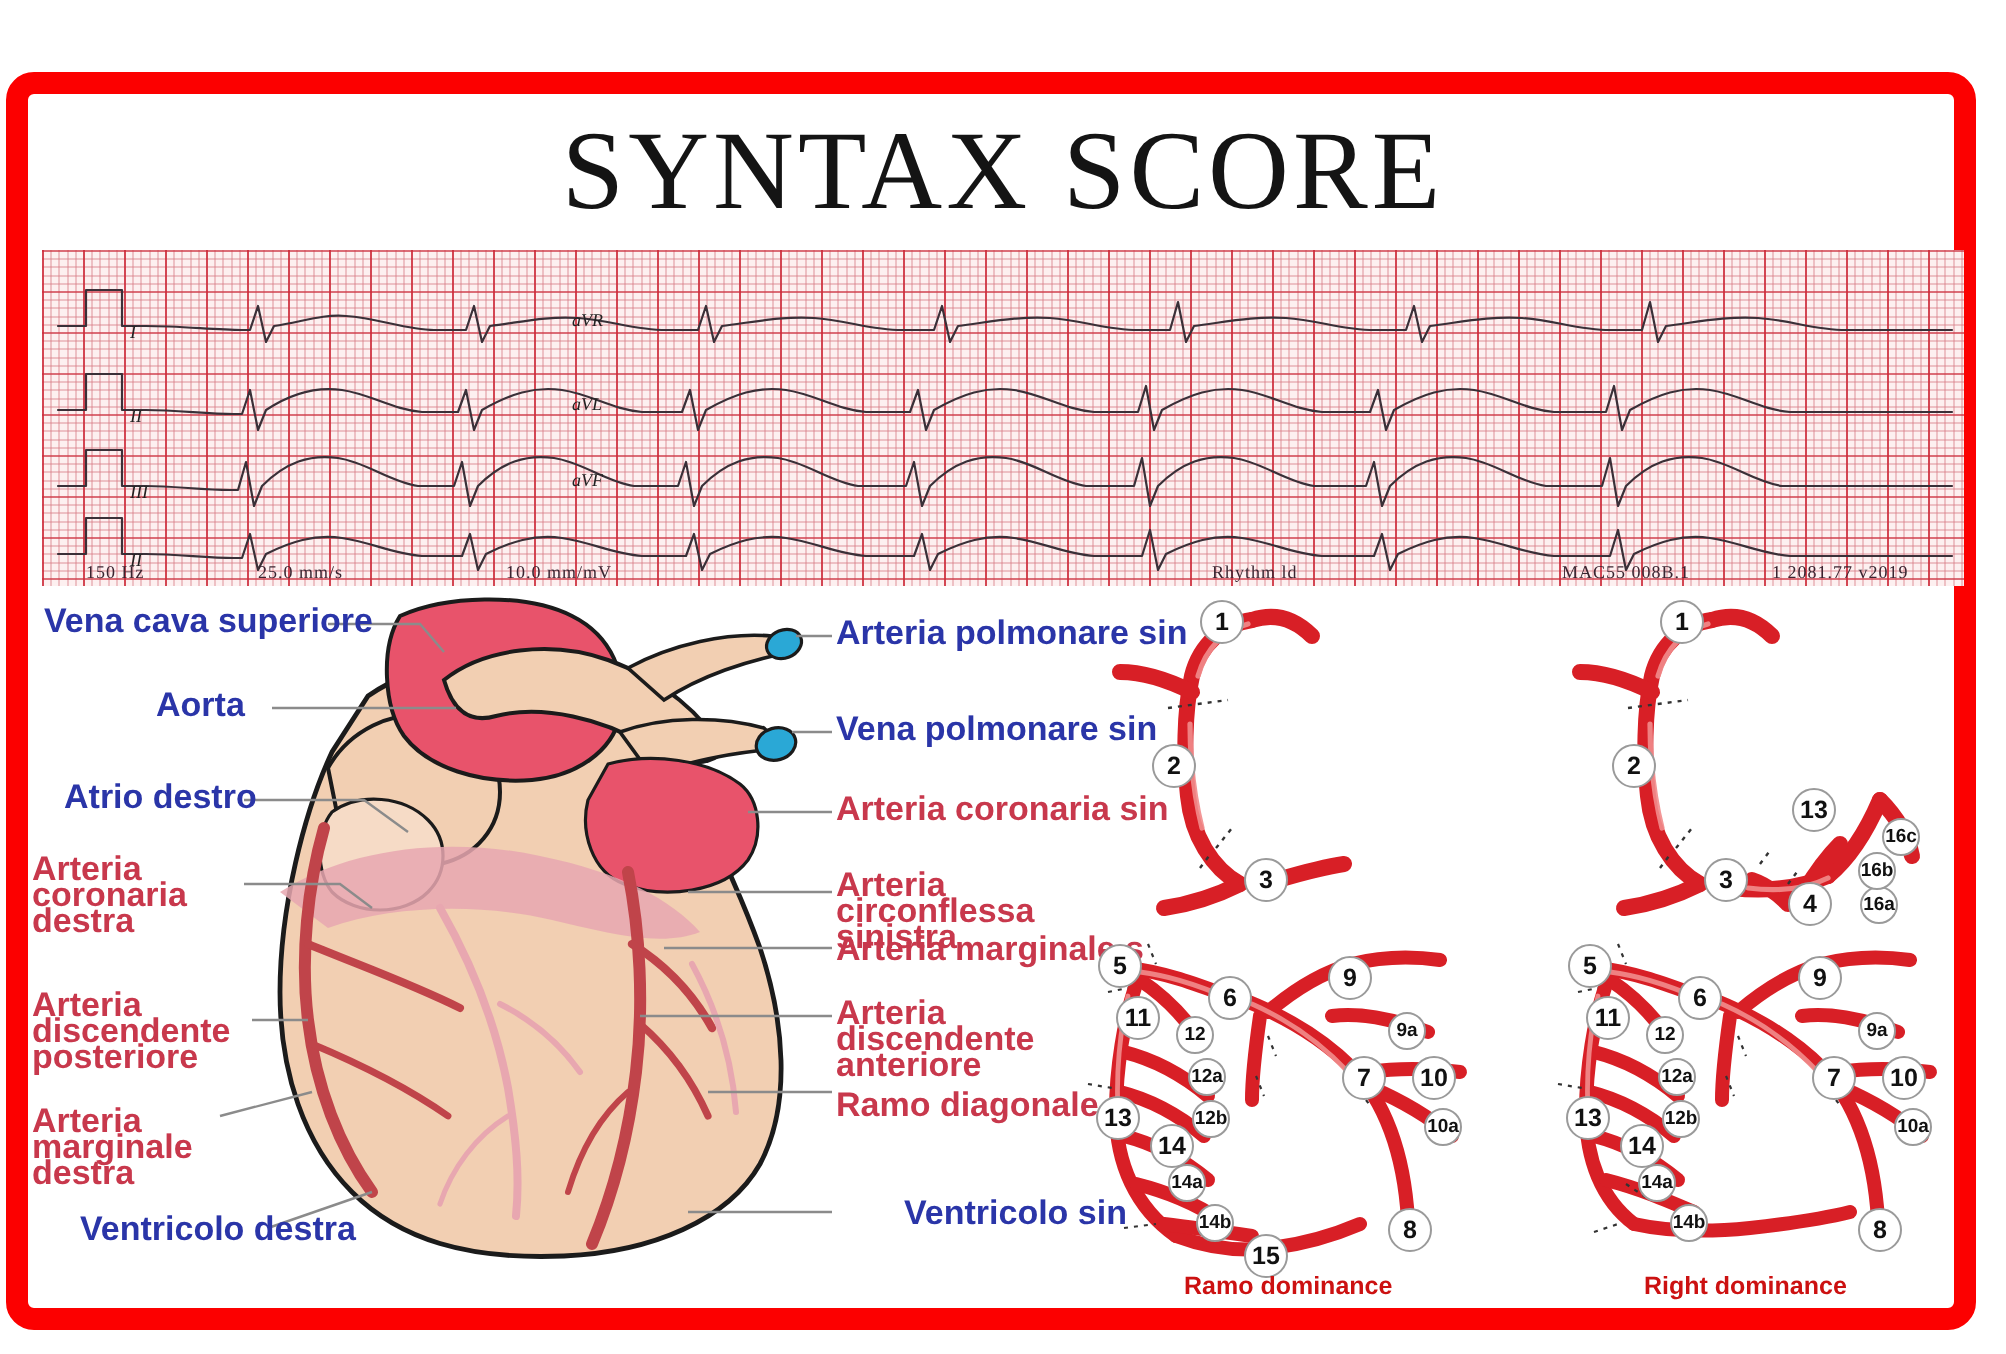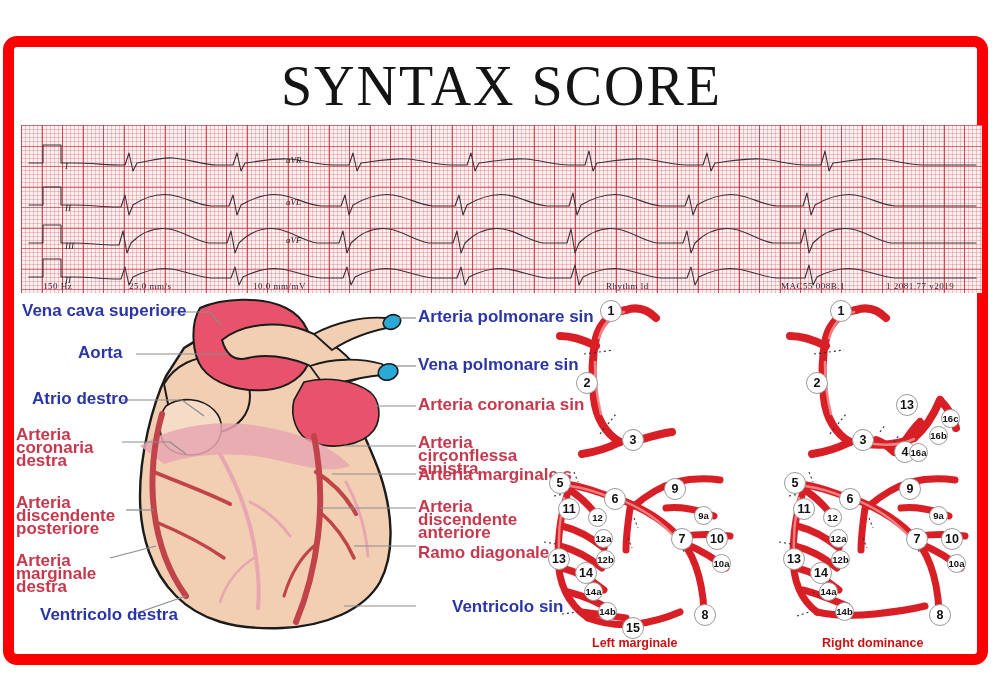--- a/index.html
+++ b/index.html
@@ -281,21 +281,21 @@
           <path d="M46,138 L52,130"></path>
           <path d="M96,136 L102,128"></path>
           <path d="M110,146 L116,138"></path>
         </g>
       </svg>
       <div class="seg big" style="left:46px;top:4px;">1</div>
       <div class="seg big" style="left:22px;top:76px;">2</div>
       <div class="seg big" style="left:68px;top:133px;">3</div>
       <div class="seg big" style="left:110px;top:145px;">4</div>
       <div class="seg big" style="left:112px;top:98px;">13</div>
-      <div class="seg sml" style="left:125px;top:147px;text-align:right;">16a</div>
+      <div class="seg sml" style="left:146px;top:147px;text-align:right;">16a</div>
       <div class="seg sml" style="left:145px;top:130px;">16b</div>
       <div class="seg sml" style="left:157px;top:113px;">16c</div>
     </div>
 
     <div class="tree" id="tree-lca-left" style="left:0px;top:168px;width:210px;height:168px;">
       <svg width="210" height="168" viewBox="0 0 210 168">
         <g fill="none" stroke="#d81f26" stroke-width="7" stroke-linecap="round">
 
           <path d="M30,20 C48,22 64,28 80,34"></path>
 
@@ -406,16 +406,16 @@
       <div class="seg big" style="left:24px;top:34px;">11</div>
       <div class="seg sml" style="left:54px;top:44px;">12</div>
       <div class="seg sml" style="left:60px;top:65px;">12a</div>
       <div class="seg sml" style="left:62px;top:86px;">12b</div>
       <div class="seg big" style="left:14px;top:84px;">13</div>
       <div class="seg big" style="left:41px;top:98px;">14</div>
       <div class="seg sml" style="left:50px;top:118px;">14a</div>
       <div class="seg sml" style="left:66px;top:138px;">14b</div>
     </div>
 
-    <div class="dom-cap" style="left:58px;top:340px;">Left marginale</div>
+    <div class="dom-cap" style="left:58px;top:340px;">Ramo dominance</div>
     <div class="dom-cap" style="left:288px;top:340px;">Right dominance</div>
   </div>
 </div>
 
 </body></html>

